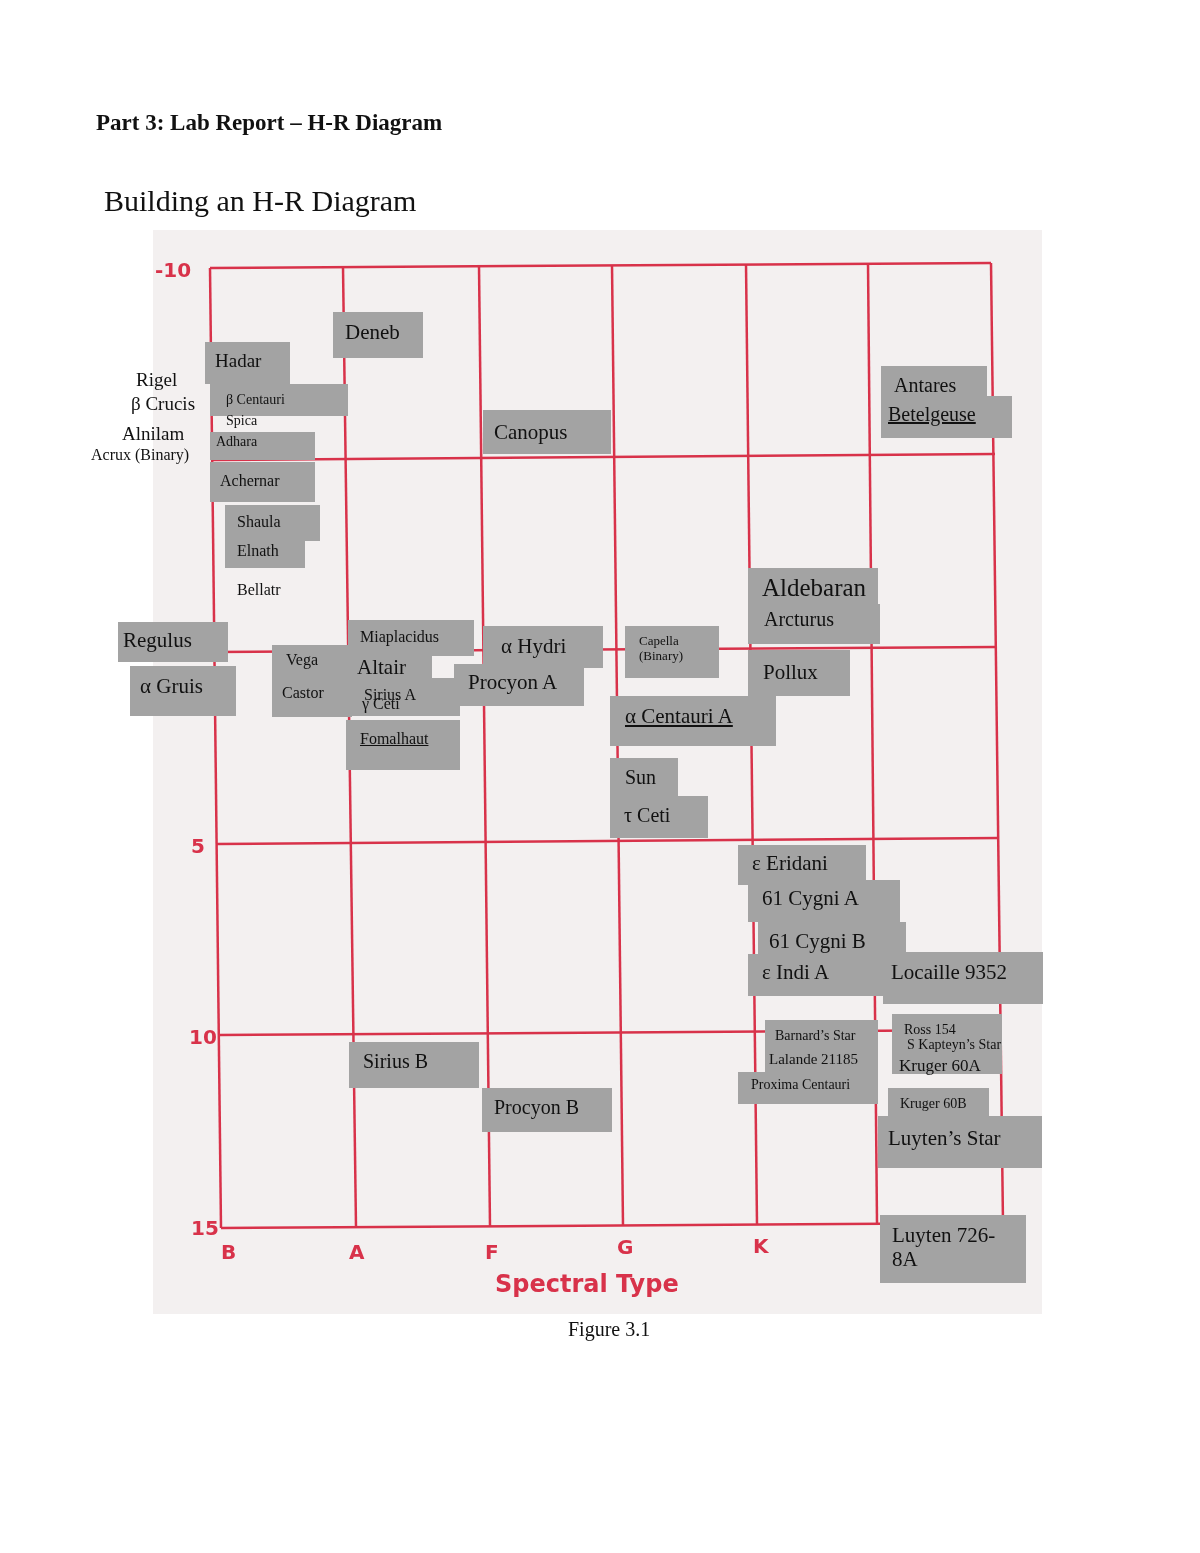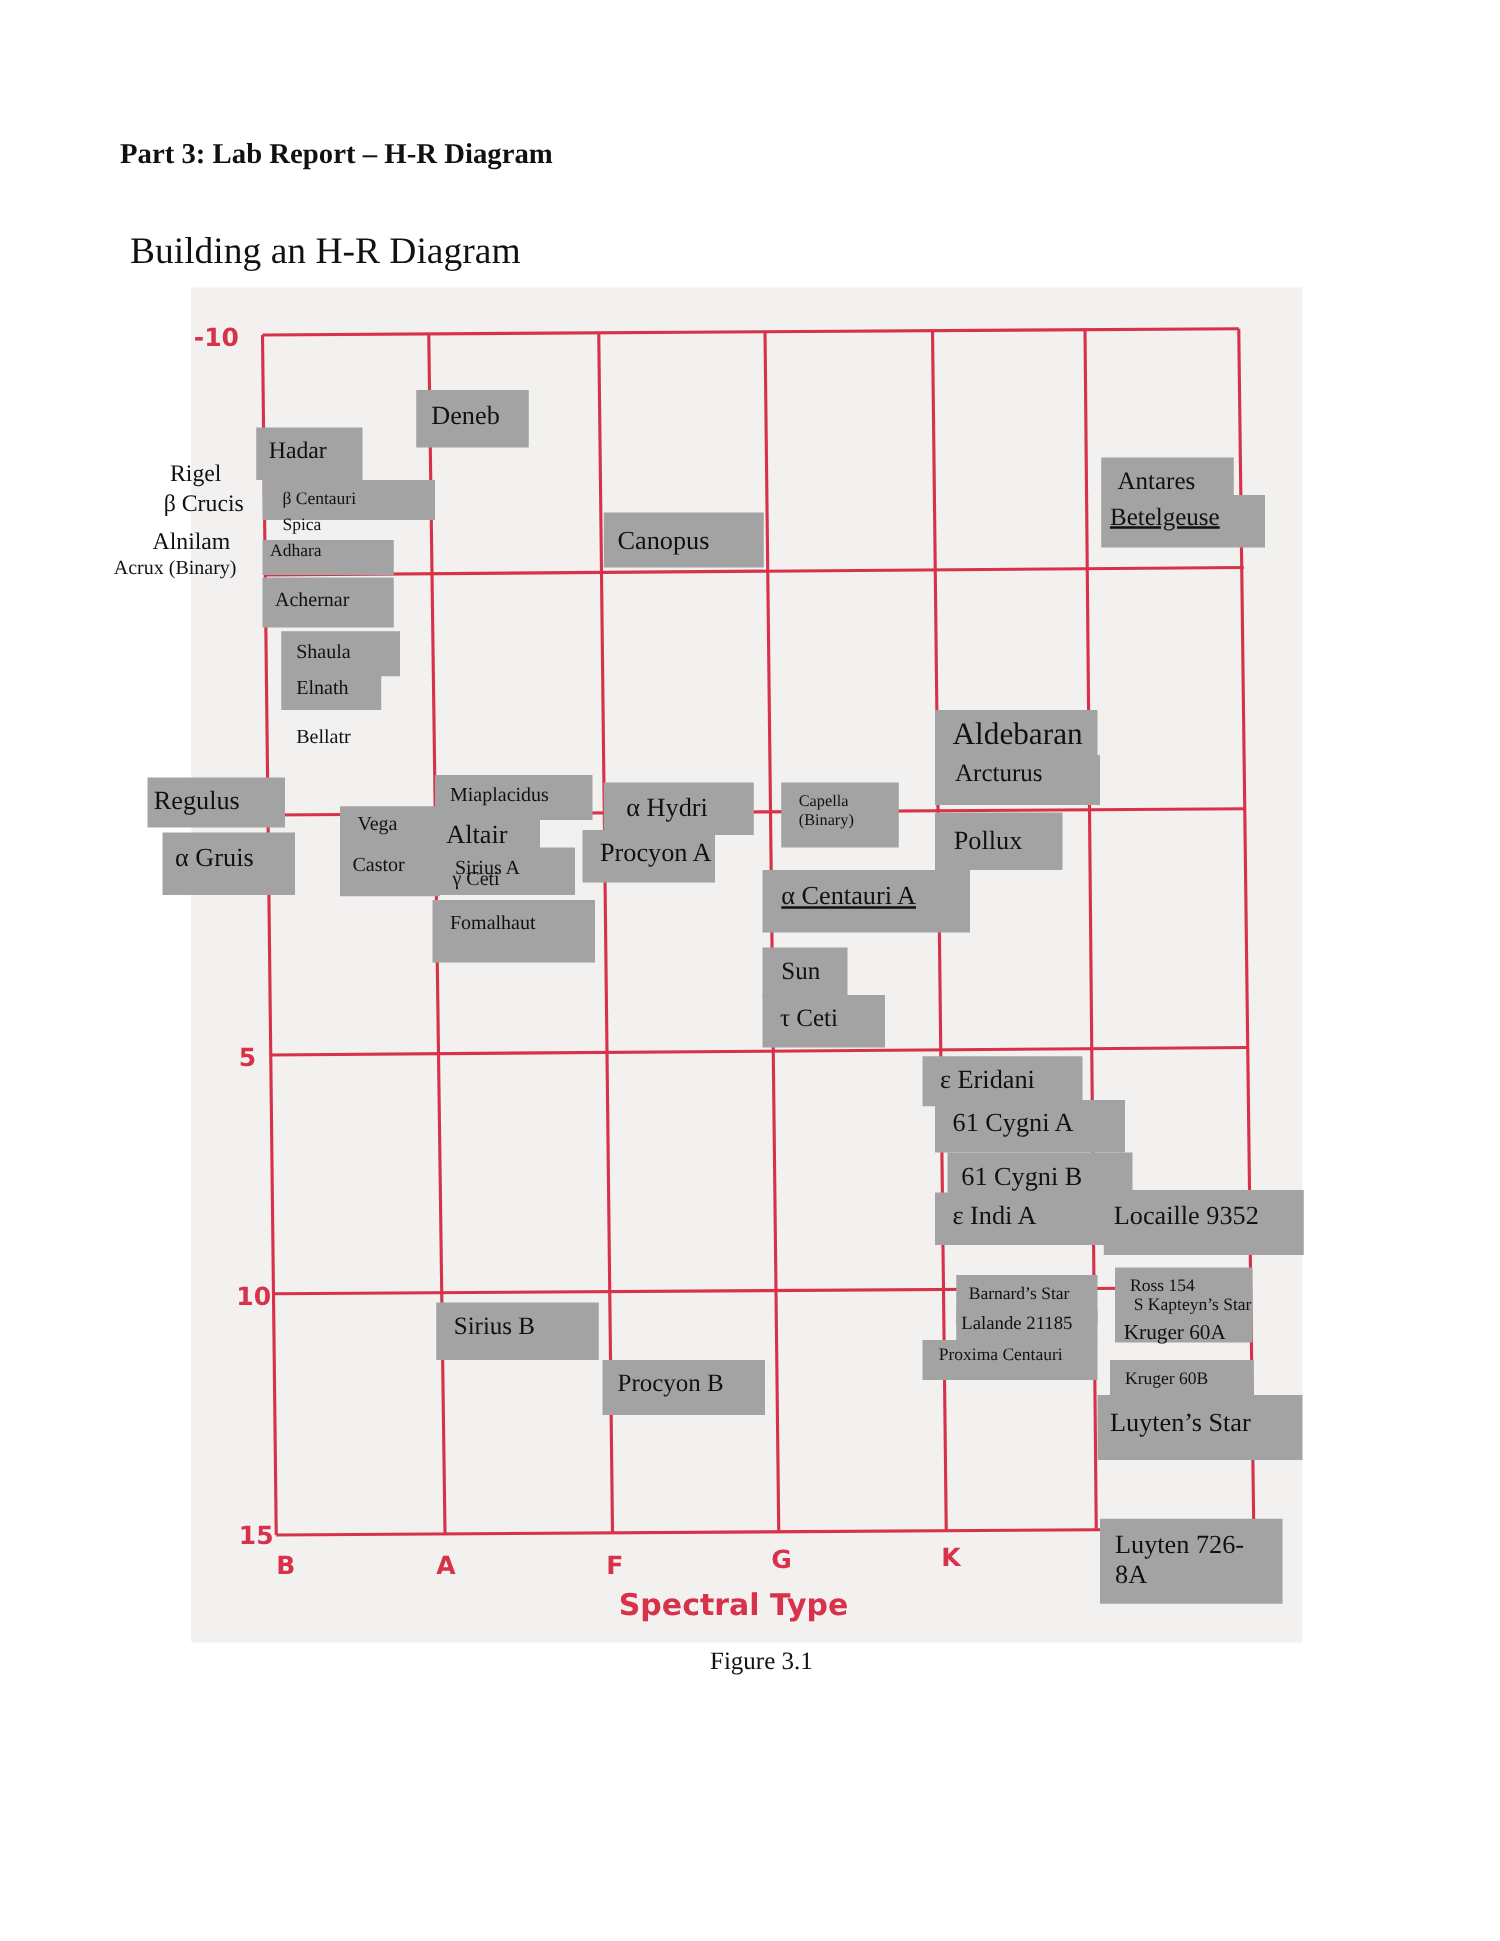--- a/index.html
+++ b/index.html
@@ -68,43 +68,43 @@
 <div class="label" style="left:748px;top:568px;width:130px;height:38px;padding:6px 0 0 14px;box-sizing:border-box;font-size:25px;">Aldebaran</div>
 <div class="label" style="left:748px;top:604px;width:132px;height:40px;padding:4px 0 0 16px;box-sizing:border-box;font-size:20px;">Arcturus</div>
 <div class="label" style="left:118px;top:622px;width:110px;height:40px;padding:6px 0 0 5px;box-sizing:border-box;font-size:21px;">Regulus</div>
 <div class="label" style="left:130px;top:666px;width:106px;height:50px;padding:8px 0 0 10px;box-sizing:border-box;font-size:21px;">α Gruis</div>
 <div class="label" style="left:272px;top:645px;width:80px;height:72px;padding:6px 0 0 14px;box-sizing:border-box;font-size:16px;">Vega</div>
 <div class="label" style="left:282px;top:684px;font-size:16px;background:transparent;">Castor</div>
 <div class="label" style="left:348px;top:620px;width:126px;height:36px;padding:8px 0 0 12px;box-sizing:border-box;font-size:16px;">Miaplacidus</div>
 <div class="label" style="left:348px;top:655px;width:84px;height:32px;padding:0 0 0 9px;box-sizing:border-box;font-size:21px;">Altair</div>
 <div class="label" style="left:348px;top:678px;width:112px;height:38px;padding:8px 0 0 16px;box-sizing:border-box;font-size:16px;">Sirius A</div>
 <div class="label" style="left:362px;top:695px;font-size:16px;background:transparent;">γ Ceti</div>
-<div class="label" style="left:346px;top:720px;width:130px;height:50px;padding:10px 0 0 14px;box-sizing:border-box;font-size:16px;">Fomalhaut</div>
+<div class="label" style="left:346px;top:720px;width:114px;height:50px;padding:10px 0 0 14px;box-sizing:border-box;font-size:16px;text-decoration:underline;">Fomalhaut</div>
 <div class="label" style="left:483px;top:626px;width:120px;height:42px;padding:8px 0 0 18px;box-sizing:border-box;font-size:21px;">α Hydri</div>
-<div class="label" style="left:466px;top:664px;width:106px;height:42px;padding:6px 0 0 14px;box-sizing:border-box;font-size:21px;">Procyon A</div>
+<div class="label" style="left:454px;top:664px;width:130px;height:42px;padding:6px 0 0 14px;box-sizing:border-box;font-size:21px;">Procyon A</div>
 <div class="label" style="left:625px;top:626px;width:94px;height:52px;padding:8px 0 0 14px;box-sizing:border-box;font-size:13px;">
   <div>Capella</div>
   <div>(Binary)</div>
 </div>
 <div class="label" style="left:748px;top:650px;width:102px;height:46px;padding:10px 0 0 15px;box-sizing:border-box;font-size:21px;">Pollux</div>
 <div class="label u" style="left:610px;top:696px;width:166px;height:50px;padding:8px 0 0 15px;box-sizing:border-box;font-size:21px;text-decoration:underline;">α Centauri A</div>
 <div class="label" style="left:610px;top:758px;width:68px;height:40px;padding:8px 0 0 15px;box-sizing:border-box;font-size:20px;">Sun</div>
 <div class="label" style="left:610px;top:796px;width:98px;height:42px;padding:8px 0 0 14px;box-sizing:border-box;font-size:20px;">τ Ceti</div>
 <div class="label" style="left:738px;top:845px;width:128px;height:40px;padding:6px 0 0 14px;box-sizing:border-box;font-size:21px;">ε Eridani</div>
 <div class="label" style="left:748px;top:880px;width:152px;height:42px;padding:6px 0 0 14px;box-sizing:border-box;font-size:21px;">61 Cygni A</div>
 <div class="label" style="left:758px;top:922px;width:148px;height:36px;padding:7px 0 0 11px;box-sizing:border-box;font-size:21px;">61 Cygni B</div>
 <div class="label" style="left:748px;top:954px;width:136px;height:42px;padding:6px 0 0 14px;box-sizing:border-box;font-size:21px;">ε Indi A</div>
 <div class="label" style="left:883px;top:952px;width:160px;height:52px;padding:8px 0 0 8px;box-sizing:border-box;font-size:21px;">Locaille 9352</div>
 <div class="label" style="left:765px;top:1020px;width:113px;height:40px;padding:8px 0 0 10px;box-sizing:border-box;font-size:14px;">Barnard’s Star</div>
 <div class="label" style="left:765px;top:1048px;width:113px;height:26px;padding:3px 0 0 4px;box-sizing:border-box;font-size:15px;">Lalande 21185</div>
 <div class="label" style="left:738px;top:1072px;width:140px;height:32px;padding:5px 0 0 13px;box-sizing:border-box;font-size:14px;">Proxima Centauri</div>
 <div class="label" style="left:892px;top:1014px;width:110px;height:60px;padding:8px 0 0 12px;box-sizing:border-box;font-size:14px;">Ross  154</div>
 <div class="label" style="left:907px;top:1037px;font-size:14px;background:transparent;">S Kapteyn’s Star</div>
 <div class="label" style="left:899px;top:1056px;font-size:17px;background:transparent;">Kruger 60A</div>
-<div class="label" style="left:888px;top:1088px;width:115px;height:30px;padding:8px 0 0 12px;box-sizing:border-box;font-size:14px;">Kruger 60B</div>
+<div class="label" style="left:888px;top:1088px;width:101px;height:30px;padding:8px 0 0 12px;box-sizing:border-box;font-size:14px;">Kruger 60B</div>
 <div class="label" style="left:878px;top:1116px;width:164px;height:52px;padding:10px 0 0 10px;box-sizing:border-box;font-size:21px;">Luyten’s Star</div>
 <div class="label" style="left:349px;top:1042px;width:130px;height:46px;padding:8px 0 0 14px;box-sizing:border-box;font-size:20px;">Sirius B</div>
 <div class="label" style="left:482px;top:1088px;width:130px;height:44px;padding:8px 0 0 12px;box-sizing:border-box;font-size:20px;">Procyon B</div>
 <div class="label" style="left:880px;top:1215px;width:146px;height:68px;padding:8px 0 0 12px;box-sizing:border-box;font-size:21px;">
   <div>Luyten 726-</div>
   <div>8A</div>
 </div>
 
 <div class="caption">Figure 3.1</div>
 

